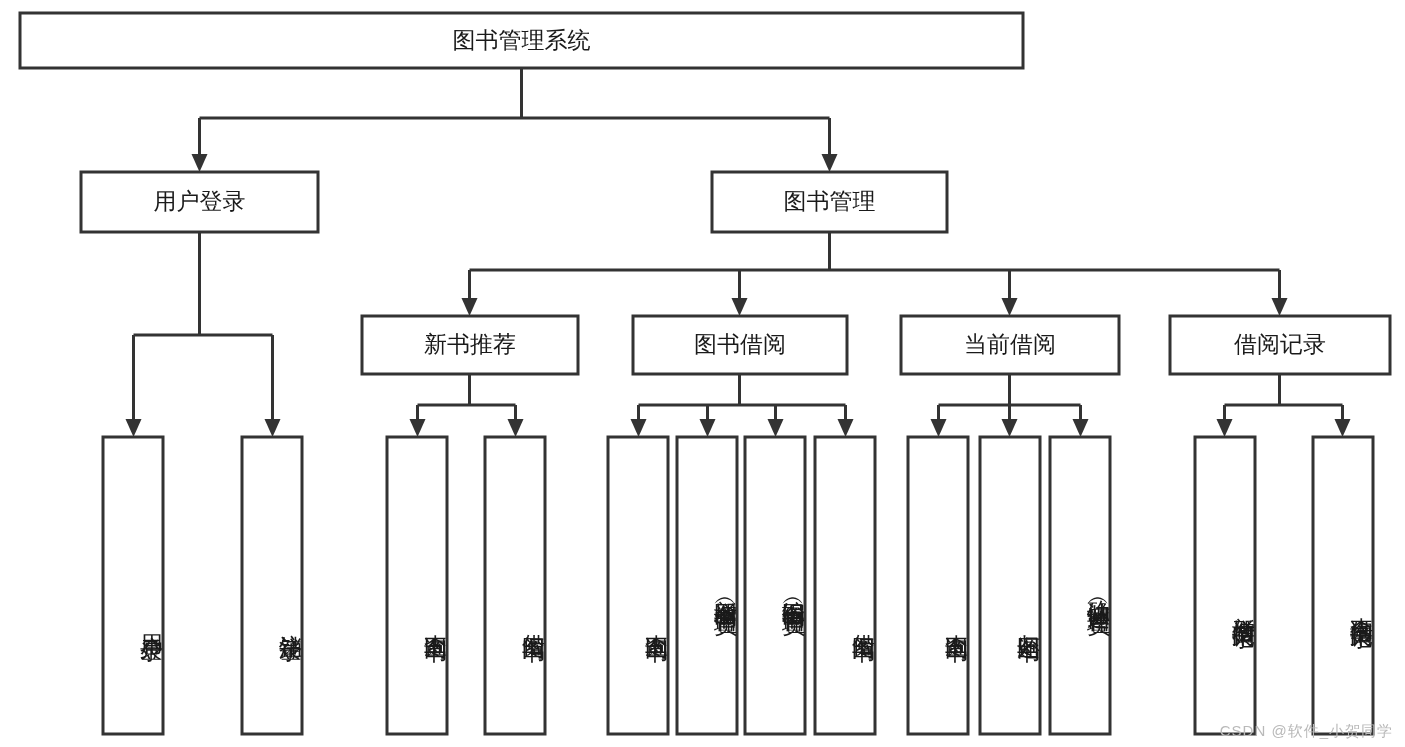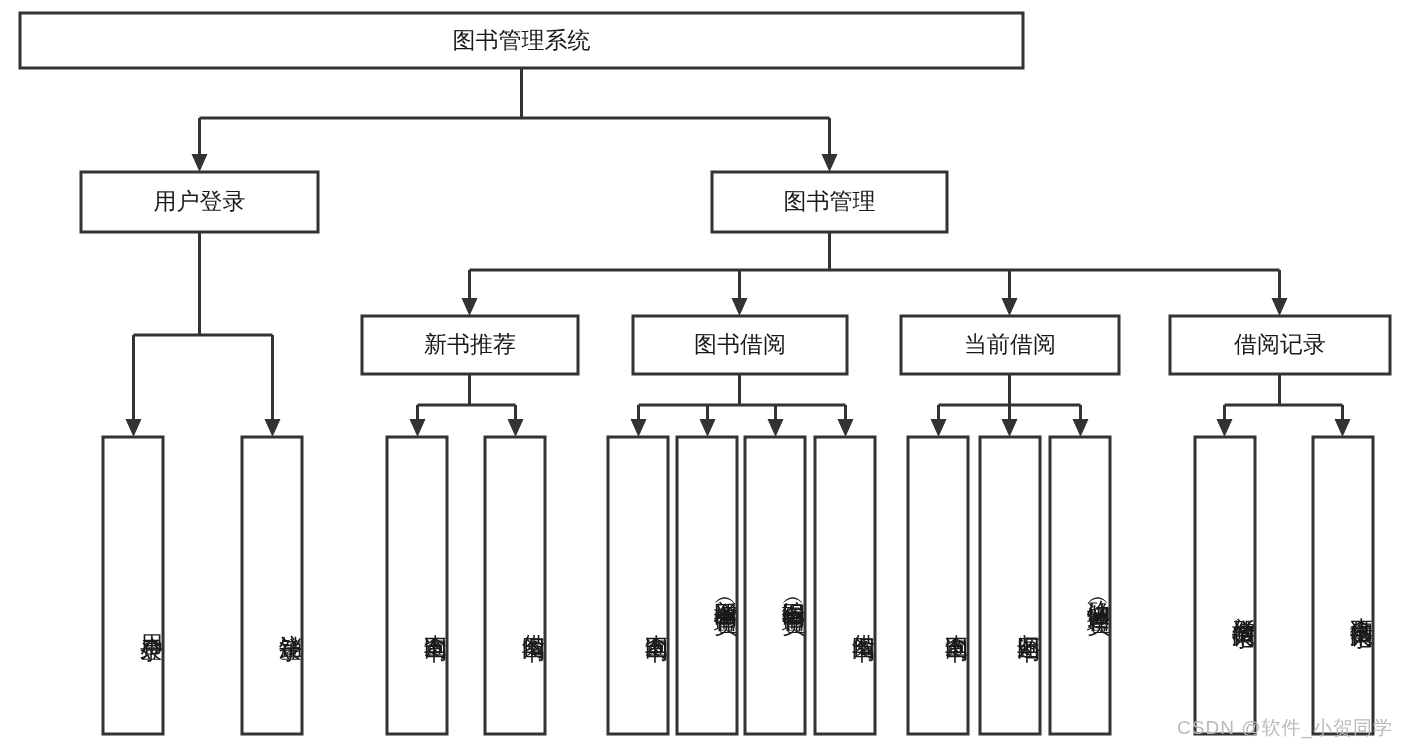--- a/index.html
+++ b/index.html
@@ -63,21 +63,21 @@
     align-items: flex-start;
     justify-content: center;
     white-space: nowrap;
     pointer-events: none;
   }
   .watermark {
     position: absolute;
     right: 12px;
     bottom: 6px;
     font-family: "Liberation Sans", "DejaVu Sans", sans-serif;
-    font-size: 19px;
+    font-size: 15px;
     color: #b9b9b9;
     letter-spacing: 1px;
     white-space: nowrap;
   }
 </style>
 </head>
 <body>
 
 <div id="diagram-root">
 

